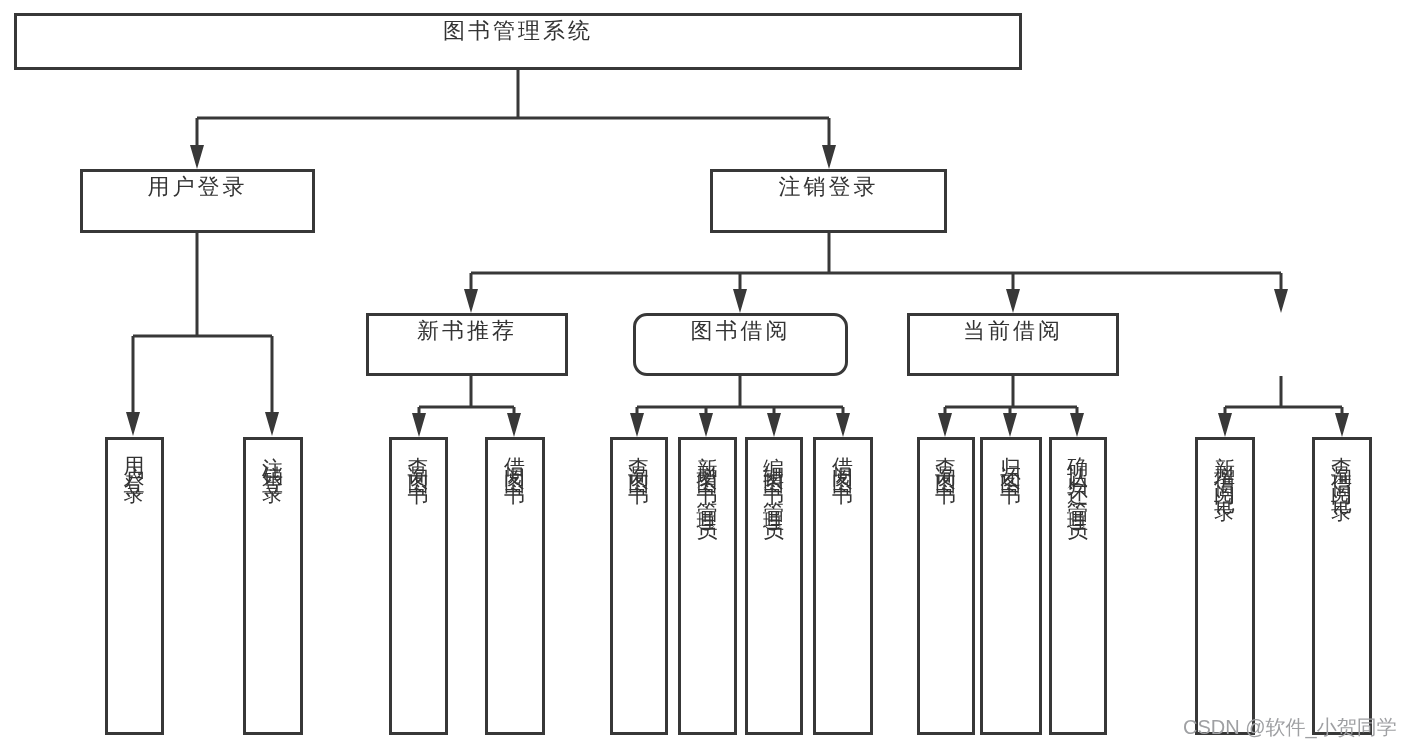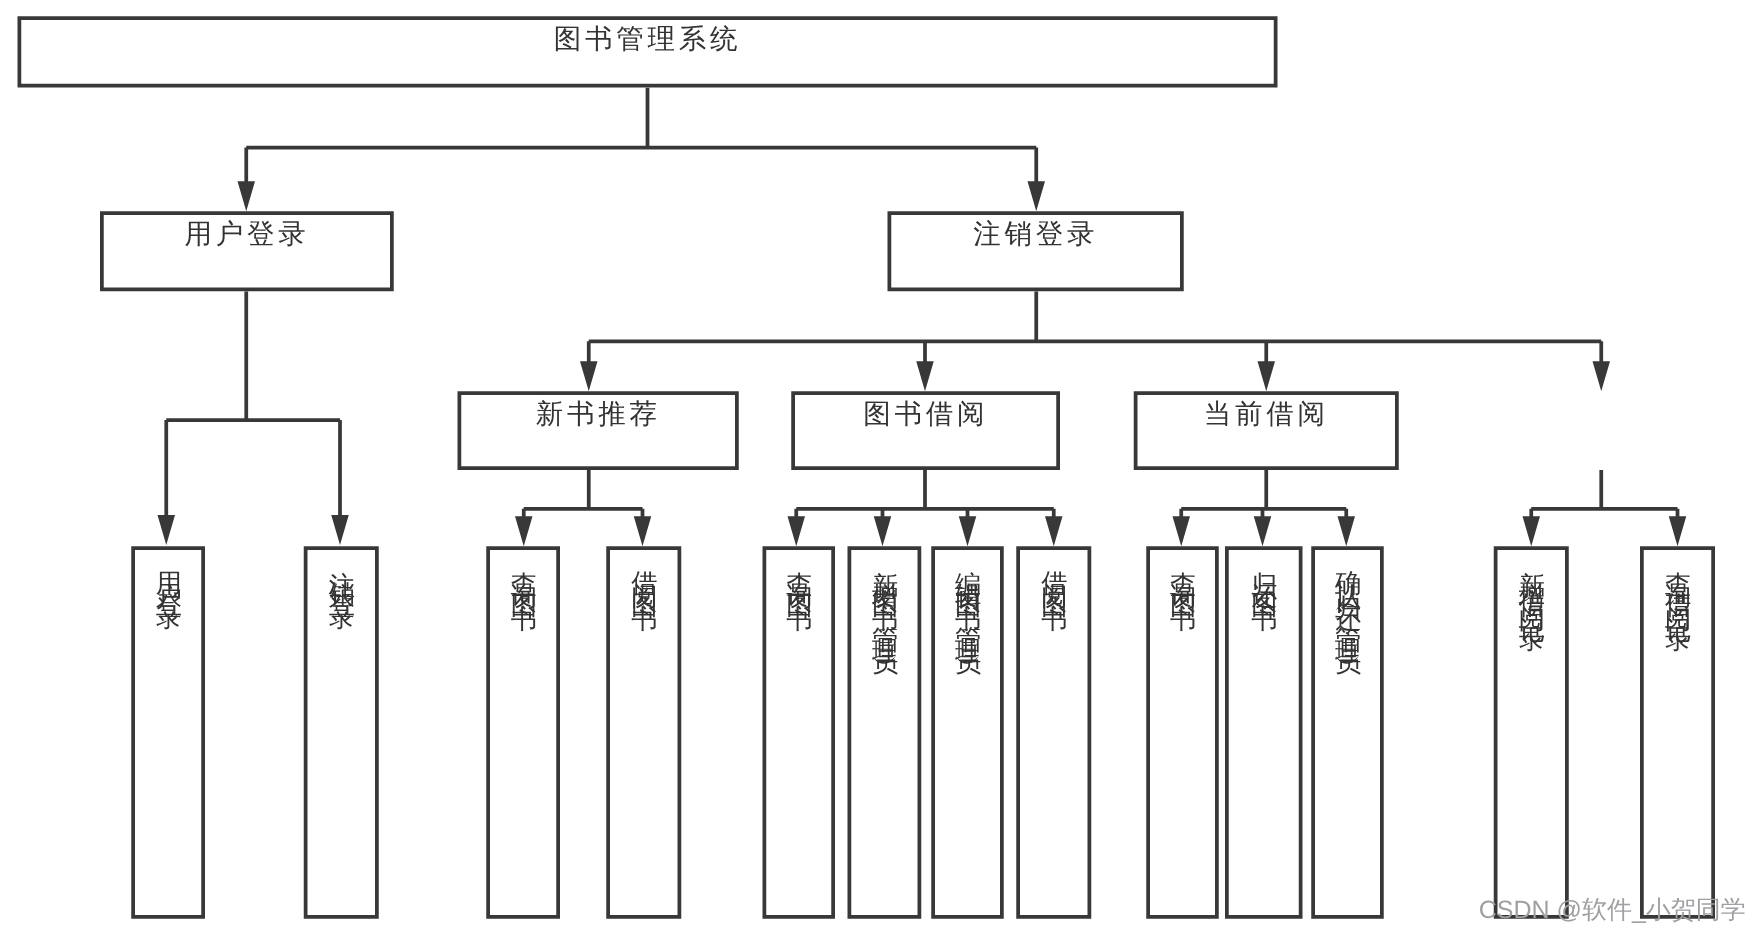--- a/index.html
+++ b/index.html
@@ -96,24 +96,24 @@
     <span class="hlabel">图书管理系统</span>
   </div>
 
   <div class="node" style="left:80px; top:169px; width:235px; height:64px;">
     <span class="hlabel">用户登录</span>
   </div>
   <div class="node" style="left:710px; top:169px; width:237px; height:64px;">
     <span class="hlabel">注销登录</span>
   </div>
 
-  <div class="node" style="left:366px; top:313px; width:225px; height:63px;">
+  <div class="node" style="left:366px; top:313px; width:202px; height:63px;">
     <span class="hlabel">新书推荐</span>
   </div>
-  <div class="node" style="left:633px; top:313px; width:215px; height:63px;">
+  <div class="node" style="left:633px; top:313px; width:215px; height:63px;border-radius:14px;">
     <span class="hlabel">图书借阅</span>
   </div>
   <div class="node" style="left:907px; top:313px; width:212px; height:63px;font-family:Liberation Mono, monospace;">
     <span class="hlabel">当前借阅</span>
   </div>
 
   <div class="node leaf" style="left:105px; width:59px;">
     <span class="vlabel">用户登录</span>
   </div>
   <div class="node leaf" style="left:243px; width:60px;">

